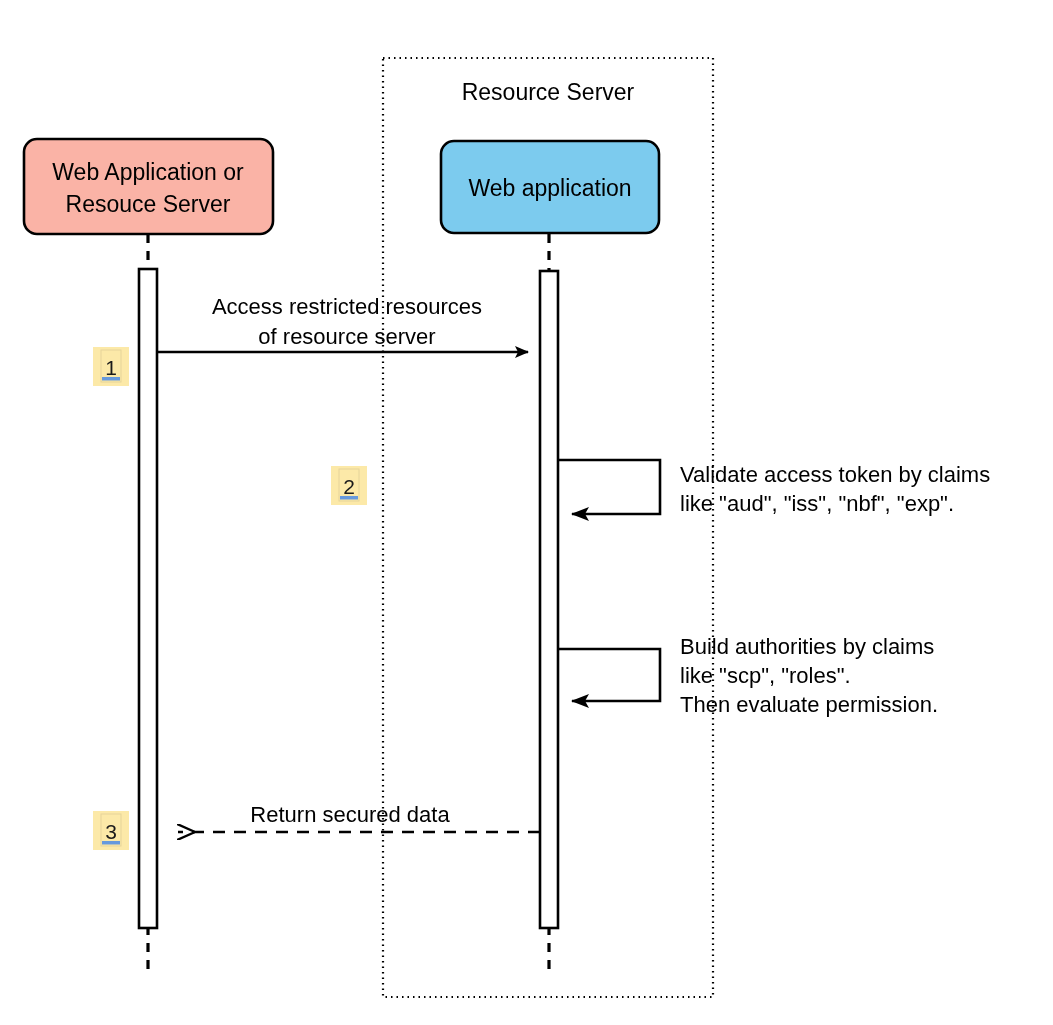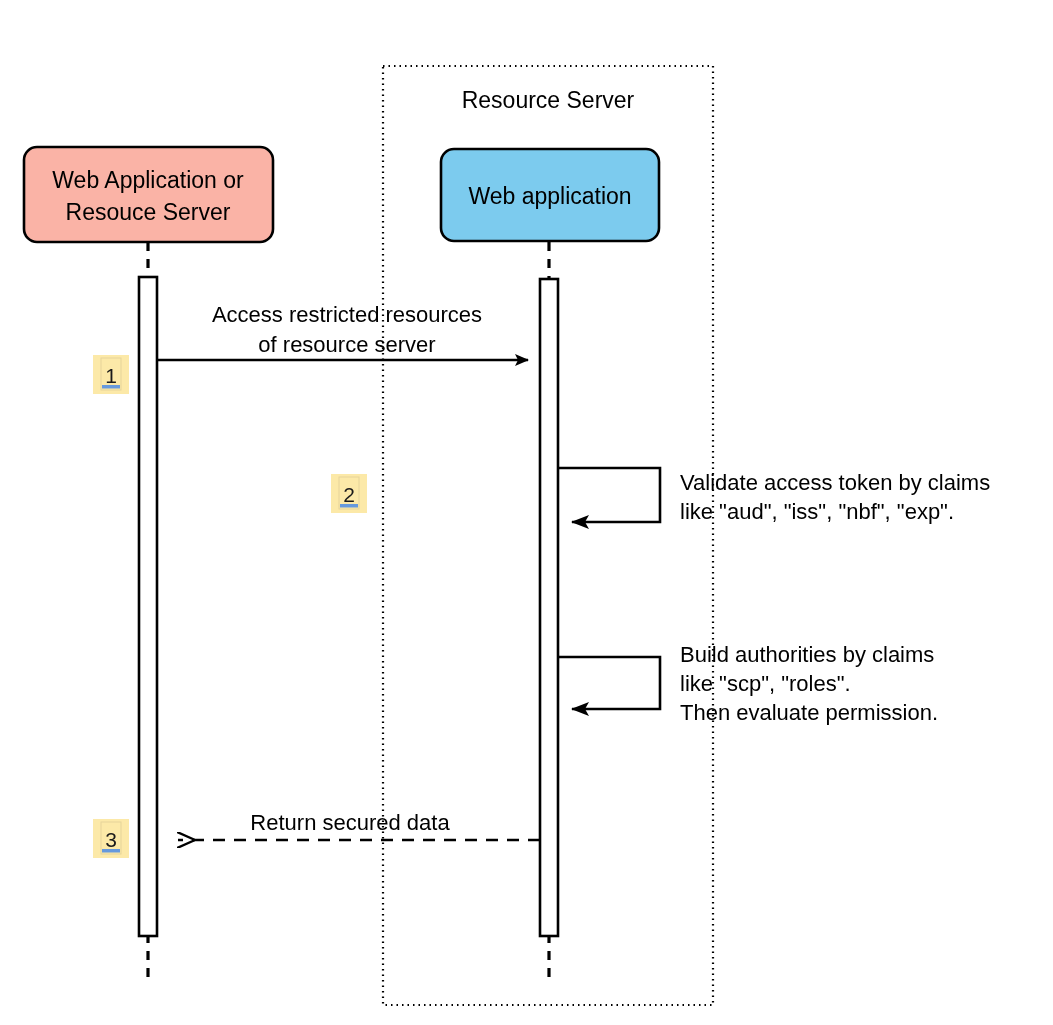--- a/index.html
+++ b/index.html
@@ -12,21 +12,21 @@
     width: 1053px;
     height: 1025px;
     position: relative;
     font-family: "Liberation Sans", sans-serif;
     color: #000000;
     overflow: hidden;
   }
   #diagram-root {
     position: absolute;
     left: 0;
-    top: 12px;
+    top: 4px;
     width: 1053px;
     height: 721px;
   }
   svg#diagram-canvas {
     position: absolute;
     left: 0;
     top: 0;
     width: 1053px;
     height: 1025px;
     display: block;

